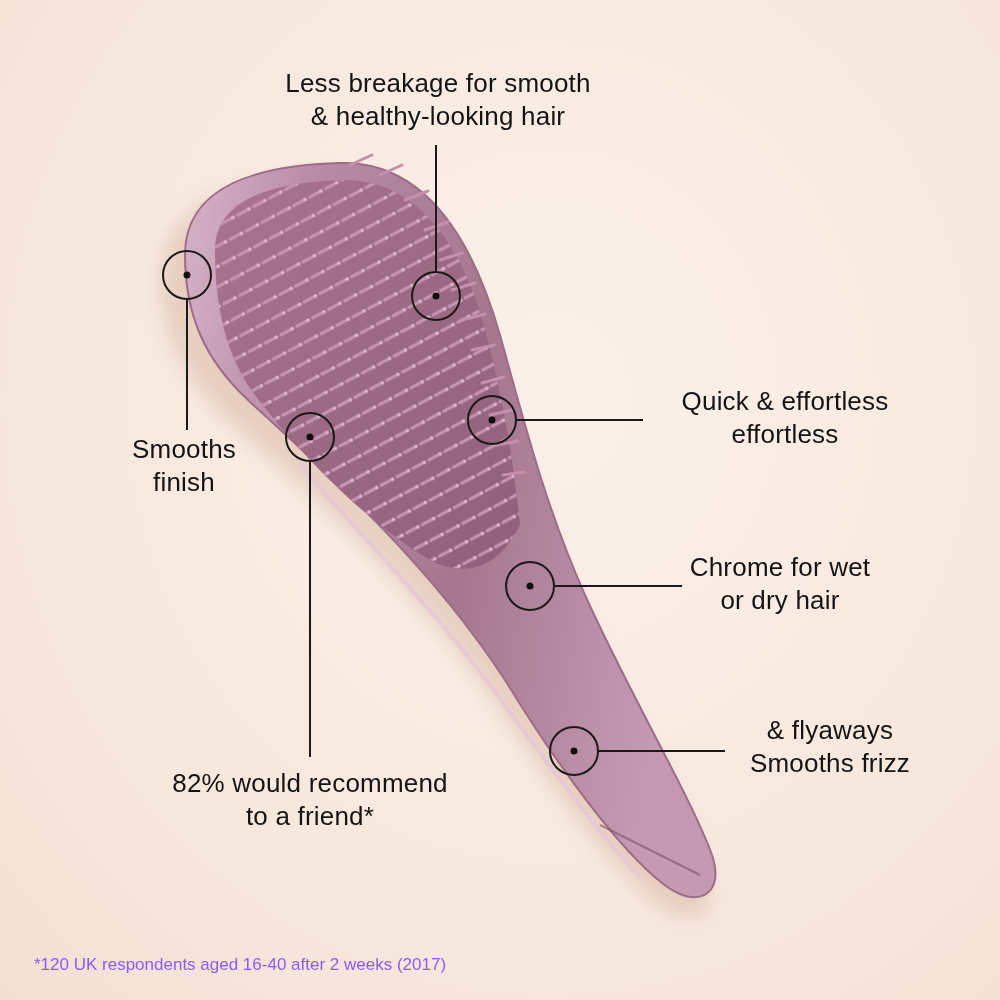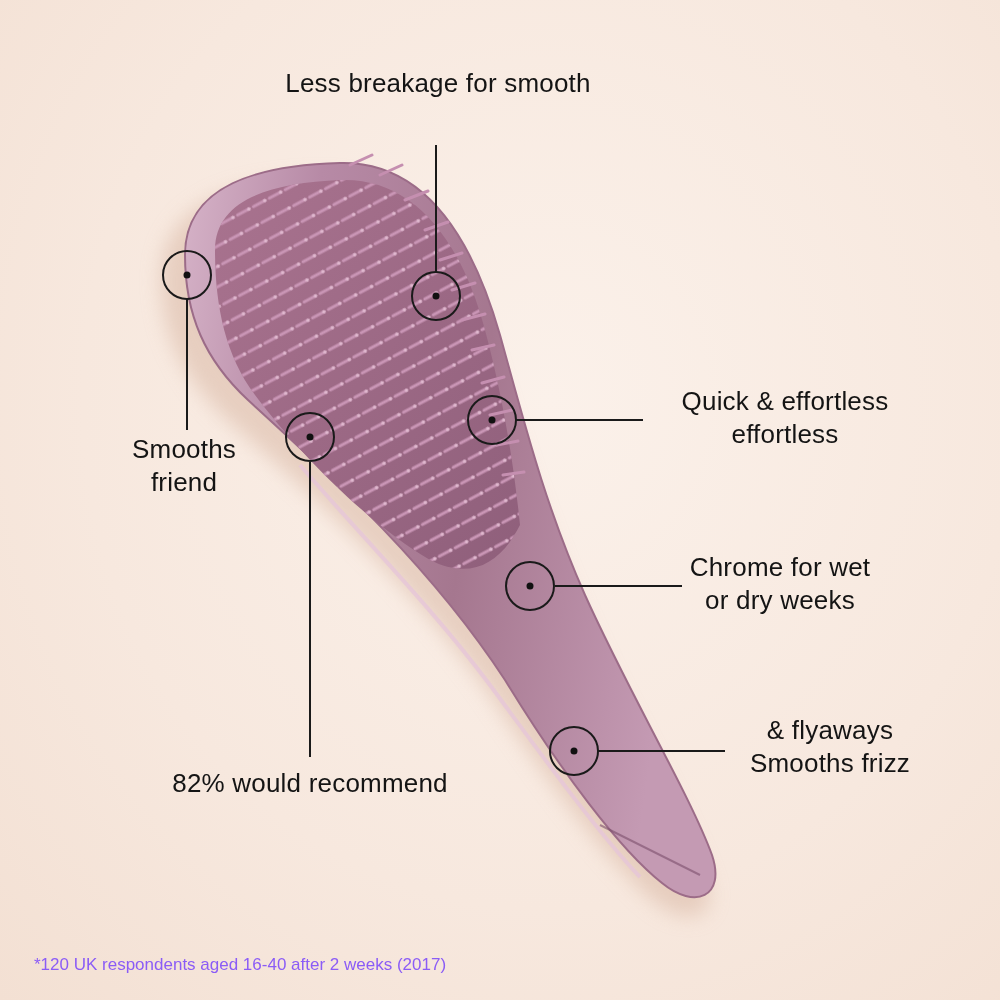--- a/index.html
+++ b/index.html
@@ -68,35 +68,37 @@
         <circle cx="187" cy="270" r="3.5"></circle>
       <circle cx="492" cy="415" r="3.5"></circle>
         <circle cx="530" cy="581" r="3.5"></circle>
       <circle cx="574" cy="746" r="3.5"></circle>
         <circle cx="310" cy="432" r="3.5"></circle>
     </g>
   </svg>
 
   <div class="label" style="left:248px;top:62px;width:380px">
     <span>Less breakage for smooth</span>
+    <span>&amp; healthy-looking hair</span>
   </div>
   <div class="label" style="left:100px;top:428px;width:168px">
     <span>Smooths</span>
-    <span>friend</span>
+    <span>finish</span>
   </div>
   <div class="label" style="left:650px;top:380px;width:270px">
     <span>Quick &amp; effortless</span>
     <span>effortless</span>
   </div>
   <div class="label" style="left:680px;top:546px;width:200px">
     <span>Chrome for wet</span>
-    <span>or dry weeks</span>
+    <span>or dry hair</span>
   </div>
   <div class="label" style="left:725px;top:709px;width:210px">
     <span>&amp; flyaways</span>
     <span>Smooths frizz</span>
   </div>
   <div class="label" style="left:130px;top:762px;width:360px">
     <span>82% would recommend</span>
+    <span>to a friend*</span>
   </div>
 
   <div class="footnote">*120 UK respondents aged 16-40 after 2 weeks (2017)</div>
 </div>
 
 </body></html>

